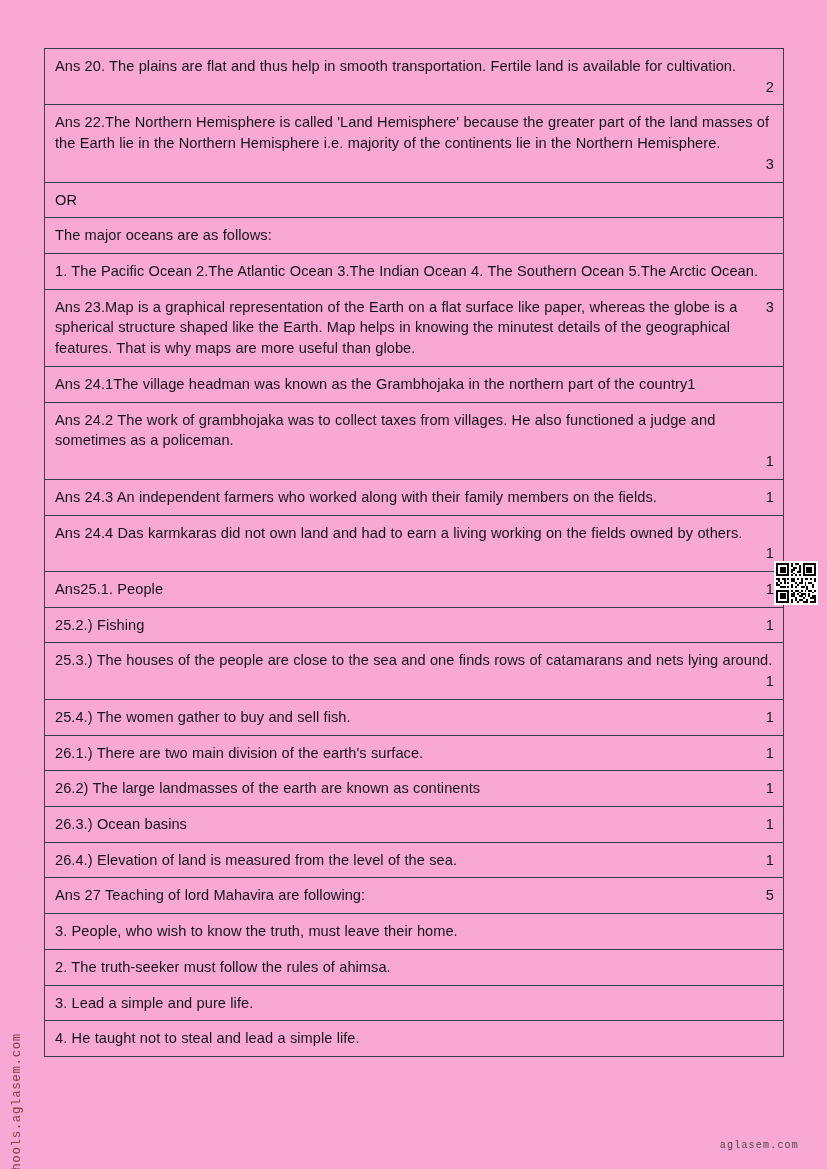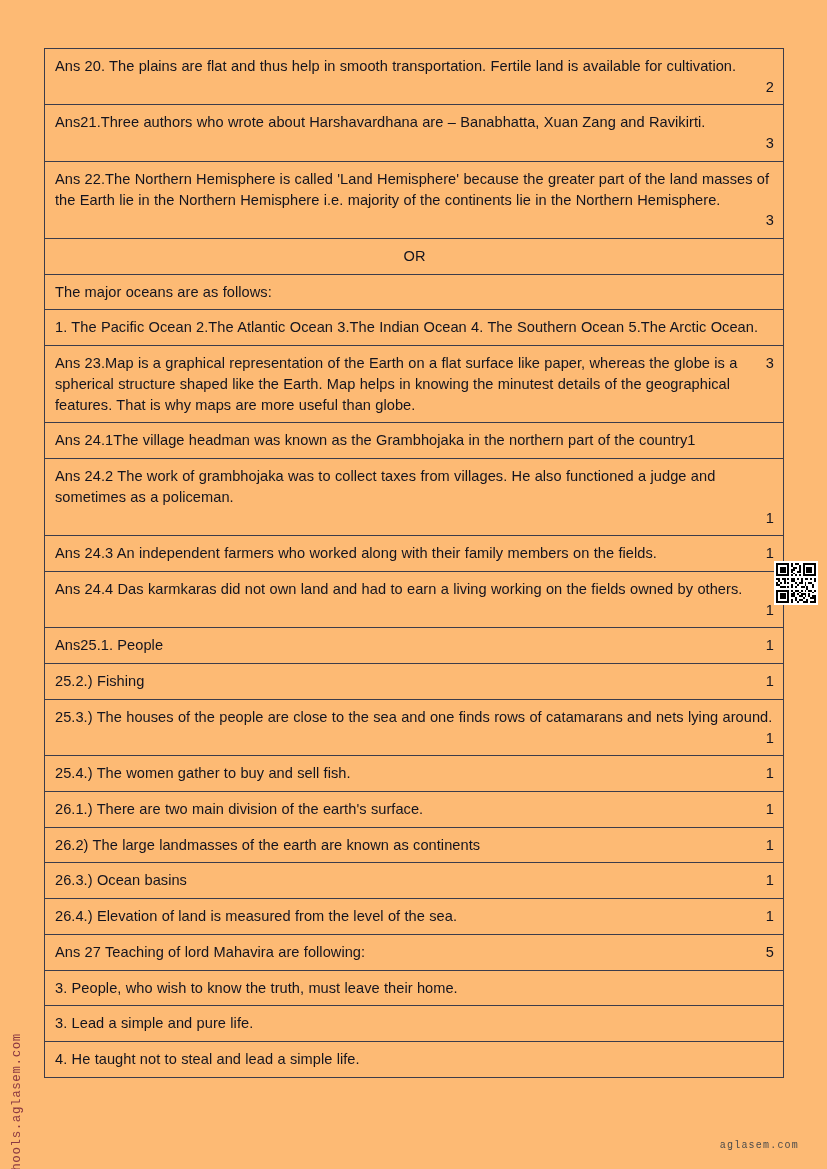--- a/index.html
+++ b/index.html
@@ -13,21 +13,21 @@
     height: 1169px;
     position: relative;
     font-family: "Liberation Sans", sans-serif;
     overflow: hidden;
   }
 
   
   #page {
     position: absolute;
     inset: 0;
-    background: #fdba74;
+    background: #f9a8d4;
   }
 
   
   #side-watermark {
     position: absolute;
     left: 4px;
     bottom: 52px;
     width: 26px;
     height: 240px;
     display: flex;
@@ -92,21 +92,20 @@
   }
   
   .markline {
     display: block;
     text-align: right;
     font-size: 14.6px;
     line-height: 1.42;
   }
   
   td.cell.center .ctext {
-    text-align: center;
   }
   
   td.cell.indent {
     padding-left: 14px;
   }
   
   .mark-inline {
     font-size: 14.6px;
   }
 
@@ -139,28 +138,20 @@
           <td class="cell">
             <div class="cellwrap">
               <span class="ctext">Ans 20. The plains are flat and thus help in smooth transportation. Fertile land is available for cultivation.</span>
               <span class="markline">2</span>
             </div>
           </td>
         </tr>
         <tr>
           <td class="cell">
             <div class="cellwrap">
-              <span class="ctext">Ans21.Three authors who wrote about Harshavardhana are – Banabhatta, Xuan Zang and Ravikirti.</span>
-              <span class="markline">3</span>
-            </div>
-          </td>
-        </tr>
-        <tr>
-          <td class="cell">
-            <div class="cellwrap">
               <span class="ctext">Ans 22.The Northern Hemisphere is called 'Land Hemisphere' because the greater part of the land masses of the Earth lie in the Northern Hemisphere i.e. majority of the continents lie in the Northern Hemisphere.</span>
               <span class="markline">3</span>
             </div>
           </td>
         </tr>
         <tr>
           <td class="cell center">
             <div class="cellwrap">
               <span class="ctext">OR</span>
             </div>
@@ -286,20 +277,27 @@
             <div class="cellwrap">
               <span class="mark">5</span>
               <span class="ctext">Ans 27 Teaching of lord Mahavira are following:</span>
             </div>
           </td>
         </tr>
         <tr>
           <td class="cell">
             <div class="cellwrap">
               <span class="ctext">3. People, who wish to know the truth, must leave their home.</span>
+            </div>
+          </td>
+        </tr>
+        <tr>
+          <td class="cell">
+            <div class="cellwrap">
+              <span class="ctext">2. The truth-seeker must follow the rules of ahimsa.</span>
             </div>
           </td>
         </tr>
         <tr>
           <td class="cell">
             <div class="cellwrap">
               <span class="ctext">3. Lead a simple and pure life.</span>
             </div>
           </td>
         </tr>

